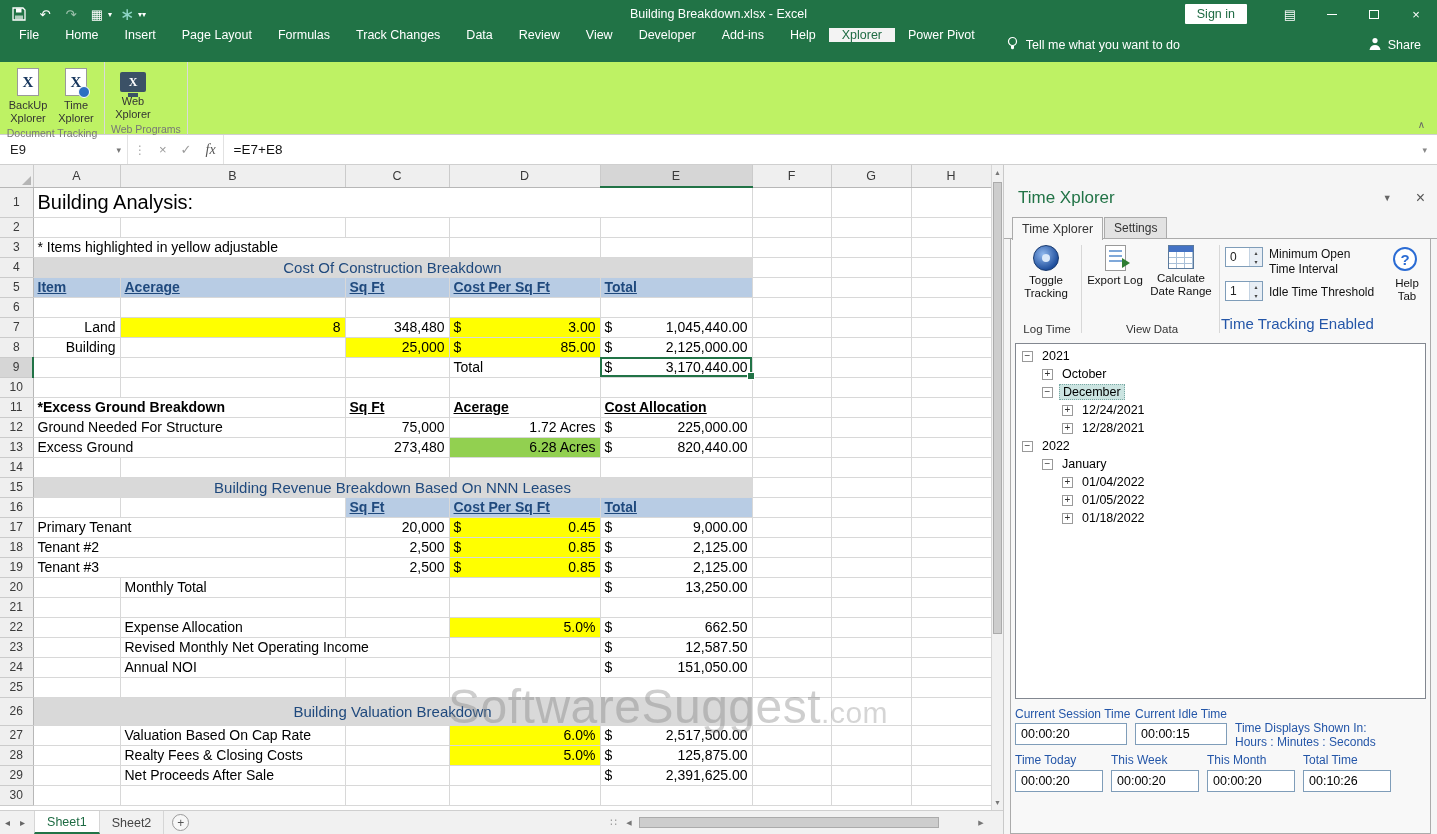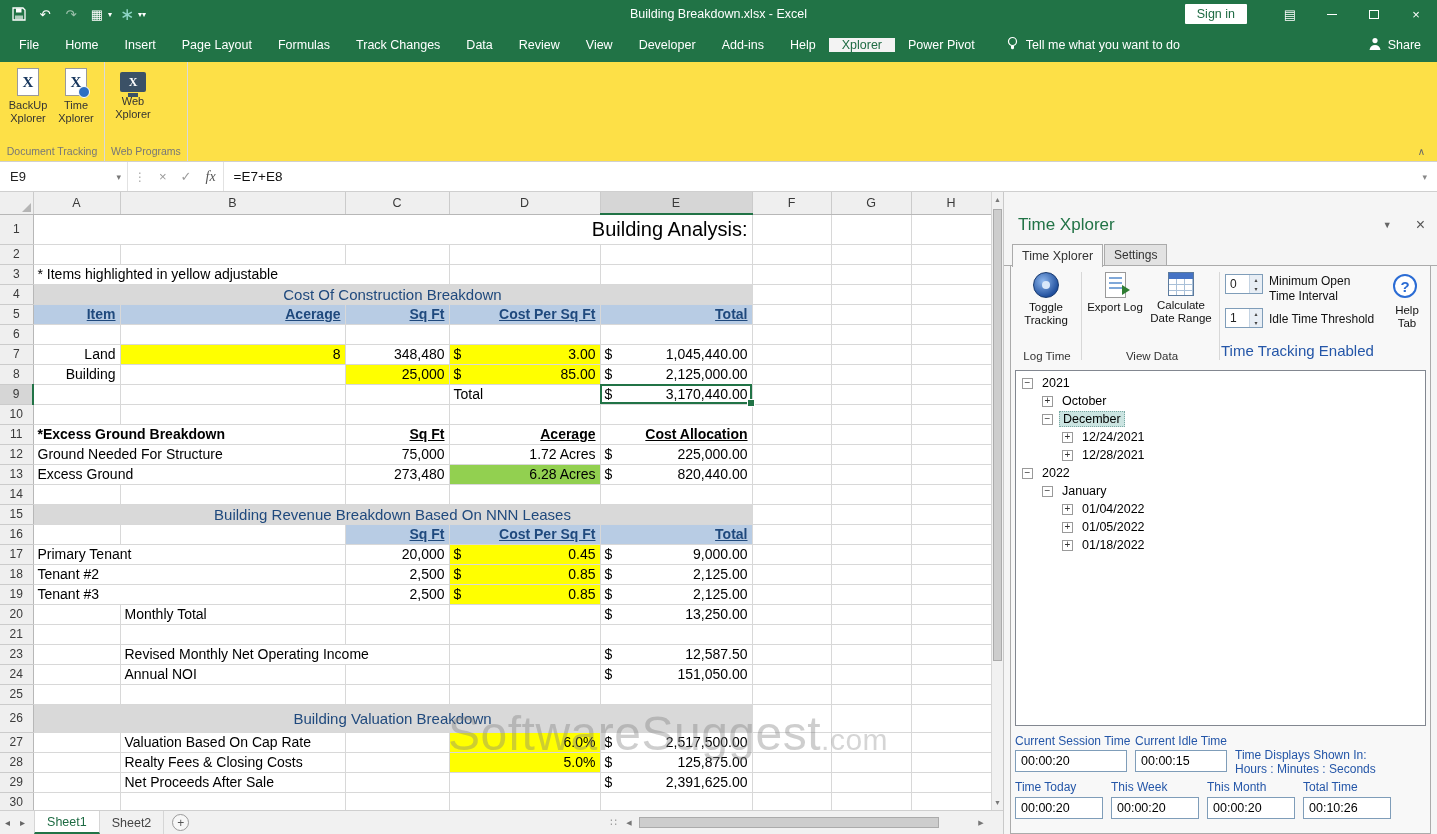--- a/index.html
+++ b/index.html
@@ -16,28 +16,28 @@
 .qat-dd{font-size:8px;color:#fff;margin-left:-4px}
 .tb-title{position:absolute;left:0;right:0;text-align:center;font-size:12.5px;color:#fff;pointer-events:none}
 .tb-right{margin-left:auto;display:flex;align-items:center;height:100%;z-index:2}
 .signin{background:#fff;color:#1E6B43;font-size:12.5px;padding:3px 12px;margin-right:22px;border-radius:1px}
 .winbtn{width:42px;height:100%;display:flex;align-items:center;justify-content:center;font-size:13px;color:#fff}
 .winbtn .box{width:10px;height:9px;border:1px solid #fff;display:inline-block}
 .minbar{width:10px;height:1px;background:#fff;display:inline-block}
 
 
 .rtabrow{height:34px;background:#217346;display:flex;align-items:stretch;flex:0 0 auto}
-.rtabs{display:flex;align-items:center;padding-left:6px}
+.rtabs{display:flex;align-items:flex-start;padding-left:6px}
 .rtab{display:flex;align-items:center;padding:0 13px;font-size:12.5px;color:#fff;white-space:nowrap;cursor:default}
 .rtab.active{background:#F3F3F3;color:#1E6B43}
 .tellme{display:flex;align-items:center;gap:7px;color:#fff;font-size:12.5px;margin-left:18px;white-space:nowrap}
 .share{display:flex;align-items:center;gap:6px;color:#fff;font-size:12.5px;margin-left:auto;padding-right:16px}
 
 
-.ribbon{height:100px;background:#fde047;border-bottom:1px solid #D0D0D0;display:flex;position:relative;flex:0 0 auto}
+.ribbon{height:73px;background:#bef264;border-bottom:1px solid #D0D0D0;display:flex;position:relative;flex:0 0 auto}
 .rgroup{display:flex;flex-direction:column;border-right:1px solid #DADADA;padding:3px 4px 0}
 .rbtns{display:flex;flex:1;align-items:flex-start}
 .rbtn{width:48px;display:flex;flex-direction:column;align-items:center;gap:3px;padding-top:3px;cursor:default}
 .rlbl{font-size:11px;line-height:1.15;color:#333;text-align:center}
 .rgl{font-size:10.5px;color:#777;text-align:center;padding:3px 2px 4px;white-space:nowrap}
 .ric{position:relative;display:flex;align-items:center;justify-content:center}
 .ic-xdoc{width:22px;height:28px;background:#fff;border:1px solid #9a9a9a;font-weight:bold;color:#17365D;font-size:15px}
 .ic-xdoc::before{content:"X";font-family:"Liberation Serif",serif}
 .ic-time::after{content:"";position:absolute;right:-4px;bottom:-3px;width:10px;height:10px;border-radius:50%;background:#2D6FC2;border:1px solid #fff}
 .ic-monitor{width:26px;height:20px;background:#3B5166;border-radius:2px;margin-top:4px}
@@ -60,21 +60,21 @@
 .sheetcol{width:1003px;flex:0 0 auto;display:flex;flex-direction:column;min-width:0}
 .gridwrap{flex:1;display:flex;min-height:0;position:relative;background:#fff}
 .gridinner{width:991px;overflow:hidden;position:relative}
 table.grid{border-collapse:collapse;table-layout:fixed;width:991px}
 .grid td{border-right:1px solid #D8D8D8;border-bottom:1px solid #D8D8D8;font-size:14px;padding:0 4px;white-space:nowrap;overflow:hidden;color:#000}
 .grid thead th{background:#EFEFEF;border-right:1px solid #CBCBCB;border-bottom:1px solid #B7B7B7;font-size:12.5px;color:#3a3a3a;text-align:center;font-weight:normal;position:relative}
 .grid thead th.selc{background:#D6D6D6;border-bottom:2px solid #217346}
 .grid tbody th.rh{background:#EFEFEF;border-right:1px solid #B7B7B7;border-bottom:1px solid #CBCBCB;font-size:12px;color:#3a3a3a;text-align:center;font-weight:normal}
 .grid tbody th.rh.selr{background:#D6D6D6;border-right:2px solid #217346}
 .corner .tri{position:absolute;right:2px;bottom:2px;width:0;height:0;border-left:9px solid transparent;border-bottom:9px solid #B5B5B5;display:block}
-.c{text-align:right}.r{text-align:right}.l{text-align:left}.b{font-weight:bold}
+.c{text-align:left}.r{text-align:right}.l{text-align:left}.b{font-weight:bold}
 td.title{font-size:20px}
 td.sec{background:#D9D9D9;color:#1F497D;text-align:center;font-size:15px}
 td.bhead{background:#B8CCE4;color:#1F497D;font-weight:bold;text-decoration:underline}
 td.hdr{font-weight:bold;text-decoration:underline}
 td.yellow{background:#FFFF00}
 td.green{background:#92D050}
 td.bt{border-top:1px solid #444}
 .mny{display:flex;justify-content:space-between;align-items:center}
 td.sel{outline:2px solid #217346;outline-offset:-2px;position:relative;overflow:visible}
 td.sel::after{content:"";position:absolute;right:-3px;bottom:-3px;width:6px;height:6px;background:#217346;border:1px solid #fff;z-index:3}
@@ -557,20 +557,36 @@
                   <td></td>
                   <td></td>
                   <td></td>
                   <td></td>
                   <td></td>
                   <td></td>
                   <td></td>
                   <td></td>
                 </tr>
                 <tr style="height: 20px;">
+                  <th class="rh">22</th>
+                  <td></td>
+                  <td class="l">Expense Allocation</td>
+                  <td></td>
+                  <td class="yellow r">5.0%</td>
+                  <td class="money">
+                    <div class="mny">
+                      <span>$</span>
+                      <span>662.50</span>
+                    </div>
+                  </td>
+                  <td></td>
+                  <td></td>
+                  <td></td>
+                </tr>
+                <tr style="height: 20px;">
                   <th class="rh">23</th>
                   <td></td>
                   <td class="l" colspan="2">Revised Monthly Net Operating Income</td>
                   <td></td>
                   <td class="money">
                     <div class="mny">
                       <span>$</span>
                       <span>12,587.50</span>
                     </div>
                   </td>

